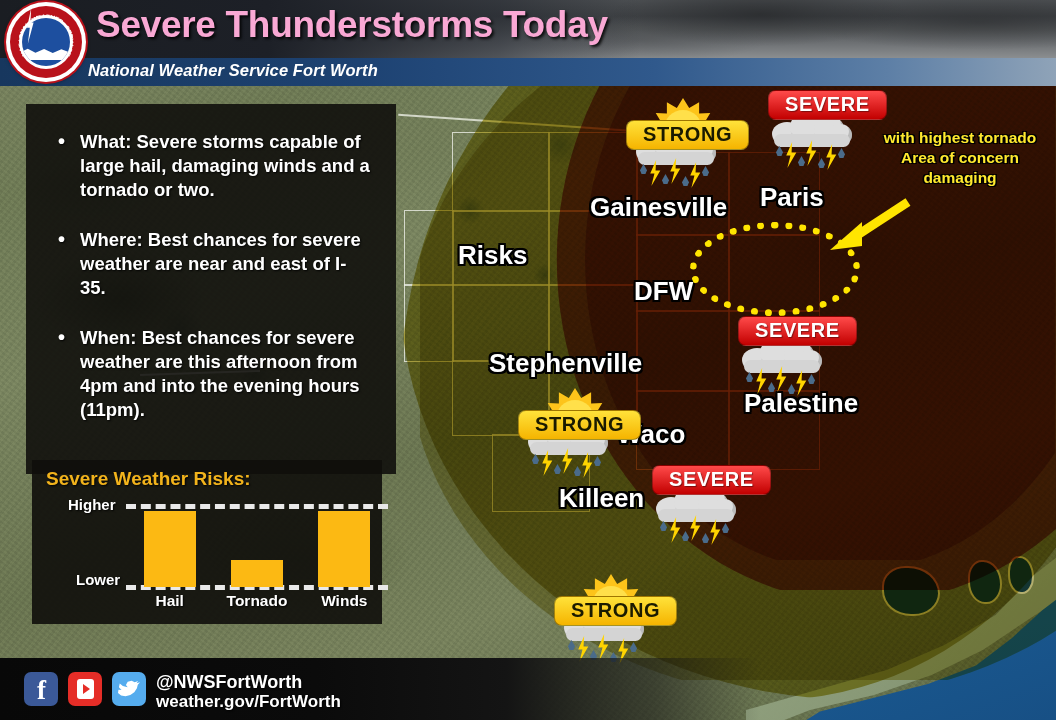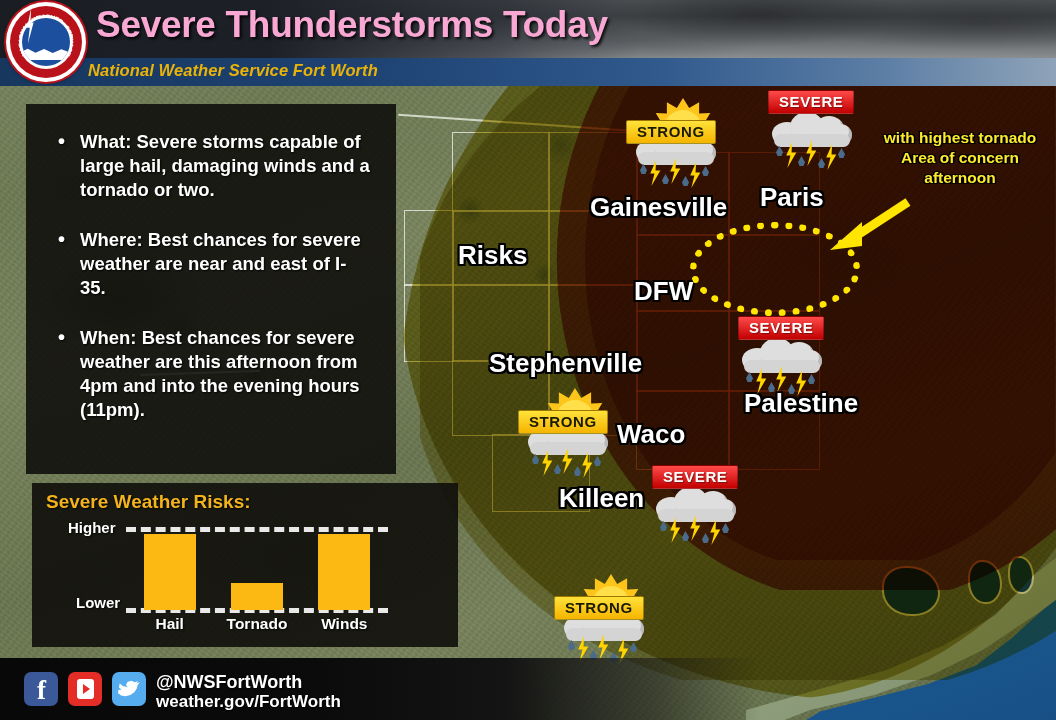--- a/index.html
+++ b/index.html
@@ -76,21 +76,21 @@
   .header-clouds{position:absolute;inset:0;opacity:.55;
     background:
       radial-gradient(ellipse 210px 46px at 760px 14px, rgba(25,26,28,.85), transparent 70%),
       radial-gradient(ellipse 260px 40px at 980px 22px, rgba(35,36,38,.8), transparent 70%),
       radial-gradient(ellipse 180px 34px at 640px 40px, rgba(60,62,64,.6), transparent 70%);}
   .header-fade{position:absolute;left:0;top:0;width:640px;height:58px;
     background:linear-gradient(90deg,#1a1d22 0%,#1d2027 42%,rgba(32,36,44,.55) 78%,rgba(40,44,52,0) 100%);}
   .subbar{position:absolute;left:0;top:58px;width:1056px;height:28px;
     background:linear-gradient(90deg,#17375e 0%,#1d4272 34%,#30598c 62%,#5d7fa6 84%,#8fa3b8 100%);}
   .subbar-text{position:absolute;left:88px;top:61px;font-size:16.5px;font-weight:bold;font-style:italic;
-    color:#eab308;letter-spacing:.1px;}
+    color:#ffffff;letter-spacing:.1px;}
   .title{position:absolute;left:96px;top:4px;font-size:37px;font-weight:bold;color:#f9a8d4;
     letter-spacing:-.3px;text-shadow:2px 2px 3px rgba(0,0,0,.85);}
 
   
   .logo{position:absolute;left:6px;top:2px;width:80px;height:80px;border-radius:50%;
     background:#ffffff;box-shadow:0 0 0 2px #b9121b, 0 1px 4px rgba(0,0,0,.6);}
   .logo-ring{position:absolute;left:4px;top:4px;width:72px;height:72px;border-radius:50%;
     background:#b9121b;}
   .logo-inner{position:absolute;left:13px;top:13px;width:54px;height:54px;border-radius:50%;
     background:#ffffff;}
@@ -106,21 +106,21 @@
 
   
   .info-panel{position:absolute;left:26px;top:104px;width:370px;height:370px;
     background:rgba(14,13,10,.88);padding:0;}
   .bullets{margin:8px;padding:18px 18px 0 16px;list-style:none;}
   .bullets li{position:relative;color:#fff;font-size:18.5px;font-weight:bold;line-height:1.30;
     padding-left:30px;margin-bottom:26px;text-shadow:1px 1px 2px rgba(0,0,0,.9);}
   .bullets li::before{content:"\2022";position:absolute;left:8px;top:-2px;font-size:20px;color:#fff;}
 
   
-  .chart-panel{position:absolute;left:32px;top:483px;width:426px;height:164px;
+  .chart-panel{position:absolute;left:32px;top:460px;width:350px;height:164px;
     background:rgba(16,14,11,.90);}
   .chart-title{position:absolute;left:14px;top:8px;font-size:19px;font-weight:bold;color:#f2b31c;
     text-shadow:1px 1px 2px rgba(0,0,0,.9);}
   .plot{position:absolute;left:94px;top:44px;width:262px;height:83px;}
   .dash-line{position:absolute;left:0;width:100%;height:0;
     border-top:5px dashed #e9e9e9;}
   .dash-top{top:0;}
   .dash-bot{bottom:-3px;}
   .axis-lab{position:absolute;color:#fff;font-size:15px;font-weight:bold;
     text-shadow:1px 1px 2px rgba(0,0,0,.9);}
@@ -150,22 +150,22 @@
   .c1{left:0;top:10px;width:30px;height:24px;}
   .c2{left:18px;top:0;width:34px;height:30px;}
   .c3{left:42px;top:4px;width:30px;height:26px;}
   .c4{left:56px;top:12px;width:24px;height:22px;}
   .cloud-base{position:absolute;left:2px;top:22px;width:76px;height:13px;background:#d4d4d4;border-radius:7px;}
   .bolt{position:absolute;width:14px;height:26px;background:#ffd400;
     clip-path:polygon(58% 0,16% 52%,46% 52%,24% 100%,88% 40%,54% 40%);}
   .drop{position:absolute;width:7px;height:10px;background:#4a6b8a;
     clip-path:polygon(50% 0,100% 62%,78% 100%,22% 100%,0 62%);}
 
-  .badge{position:absolute;padding:2px 10px 3px;font-size:15px;font-weight:bold;letter-spacing:.6px;
-    white-space:nowrap;border-radius:2px;}
+  .badge{position:absolute;padding:2px 16px 3px;font-size:20px;font-weight:bold;letter-spacing:.6px;
+    white-space:nowrap;border-radius:8px;}
   .badge-strong{background:linear-gradient(180deg,#ffe23a,#f5b400);color:#1a1a00;
     border:1px solid rgba(0,0,0,.35);text-shadow:none;}
   .badge-severe{background:linear-gradient(180deg,#ff4a4a,#c20000);color:#ffffff;
     border:1px solid rgba(0,0,0,.3);text-shadow:1px 1px 1px rgba(0,0,0,.4);}
 
   
   .ellipse-concern{position:absolute;left:690px;top:222px;width:156px;height:80px;
     border:7px dotted #ffe500;border-radius:50%;}
   .annot{position:absolute;left:866px;top:128px;width:188px;text-align:center;
     color:#ffe92e;font-size:15.5px;font-weight:bold;line-height:1.28;
@@ -353,21 +353,21 @@
     <div class="drop" style="left:32px;top:66px;"></div>
     <div class="drop" style="left:52px;top:68px;"></div>
     <div class="drop" style="left:72px;top:58px;"></div>
     <div class="badge badge-strong" style="left:-4px;top:12px;">STRONG</div>
   </div>
 
   <div class="ellipse-concern"></div>
   <div class="annot">
     <div>with highest tornado</div>
     <div>Area of concern</div>
-    <div>afternoon</div>
+    <div>damaging</div>
   </div>
   <svg class="arrow" viewBox="0 0 86 58">
     <path d="M82 6 L30 40" stroke="#ffe500" stroke-width="9" fill="none" stroke-linecap="butt"></path>
     <path d="M4 54 L36 26 L36 50 Z" fill="#ffe500"></path>
   </svg>
 
   <div class="header">
     <div class="header-bg"></div>
     <div class="header-clouds"></div>
     <div class="header-fade"></div>

